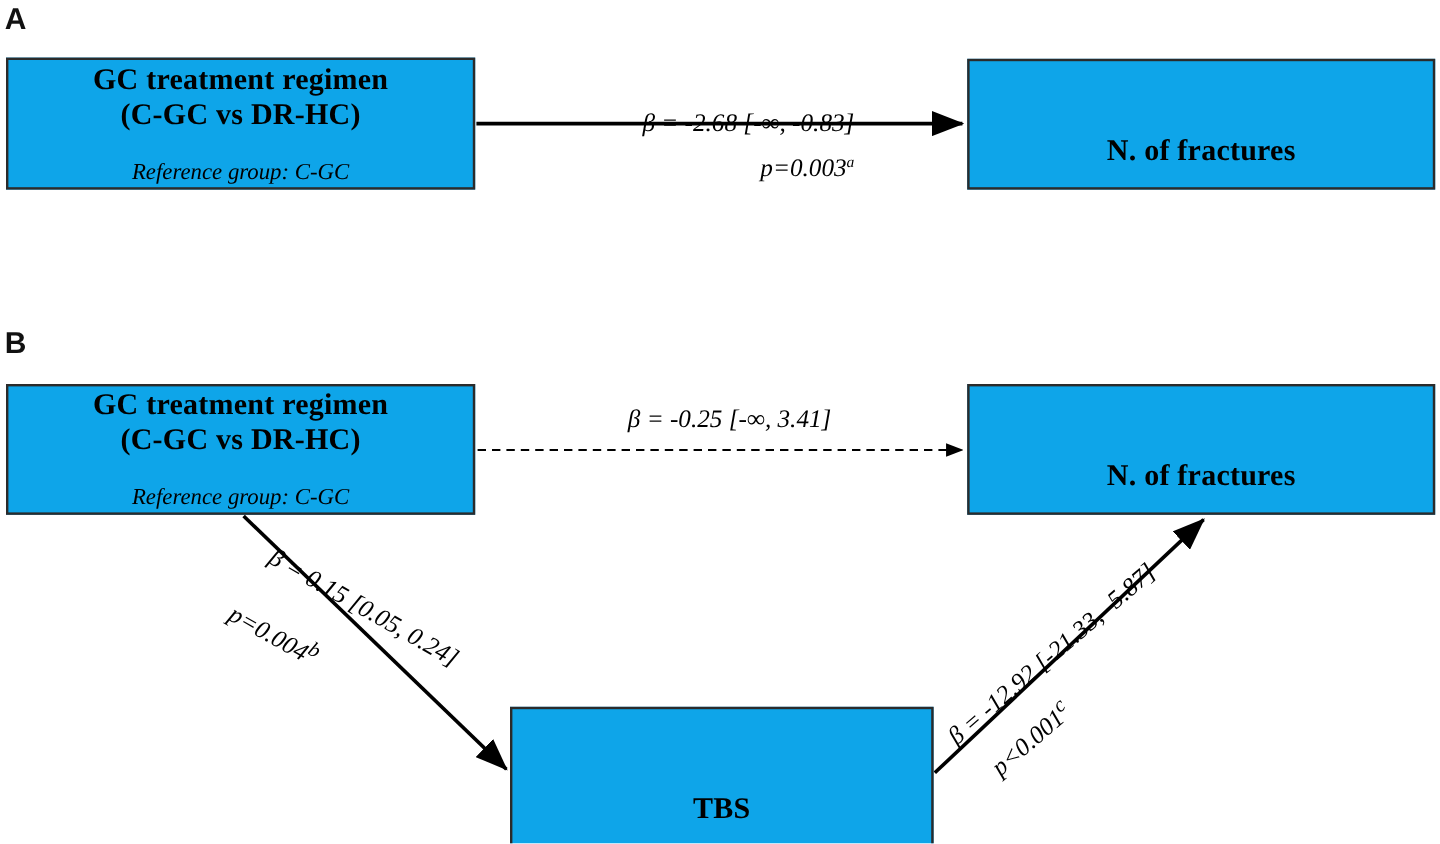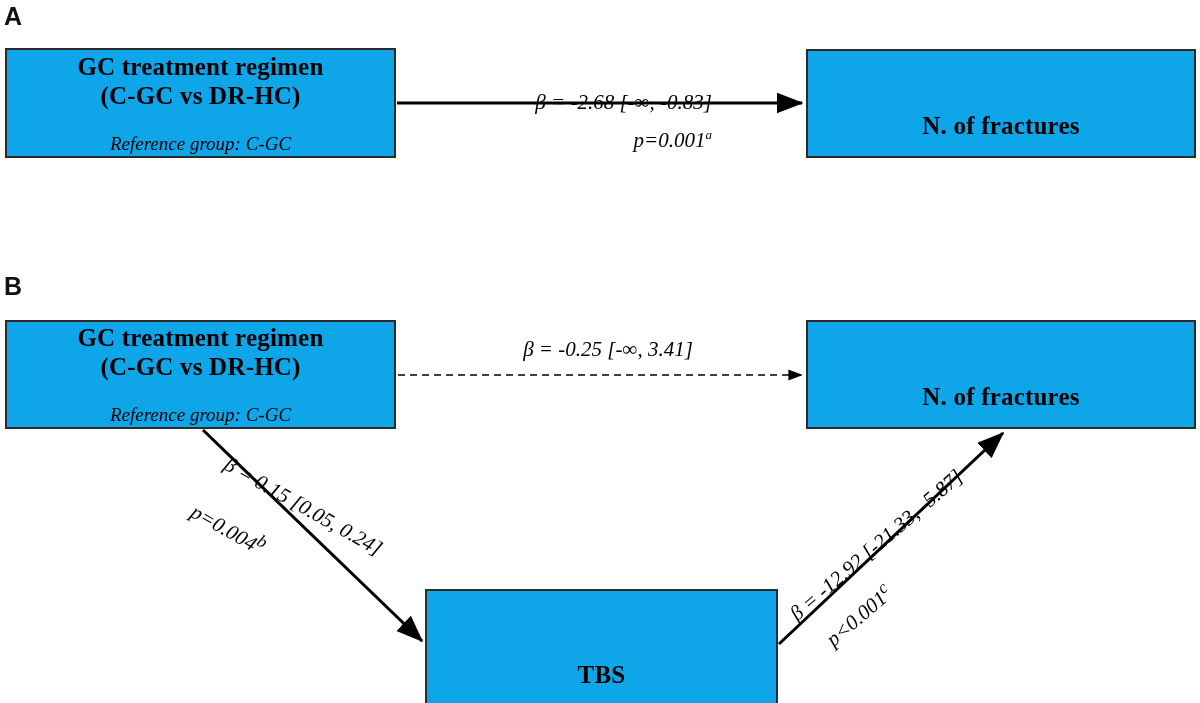--- a/index.html
+++ b/index.html
@@ -183,21 +183,21 @@
     </div>
     <div class="node-sub">Reference group: C-GC</div>
   </div>
 
   <div class="node-box" id="box-a-outcome">
     <div class="node-plain">N. of fractures</div>
   </div>
 
   <div class="edge-label" id="label-a-direct">
     <span class="beta">β = -2.68 [-∞, -0.83]</span>
-    <span class="pval"><span>p=0.001</span><sup>a</sup></span>
+    <span class="pval"><span>p=0.003</span><sup>a</sup></span>
   </div>
 
   <div class="node-box" id="box-b-exposure">
     <div class="node-title">
       <span>GC treatment regimen</span><br>
       <span>(C-GC vs DR-HC)</span>
     </div>
     <div class="node-sub">Reference group: C-GC</div>
   </div>
 

